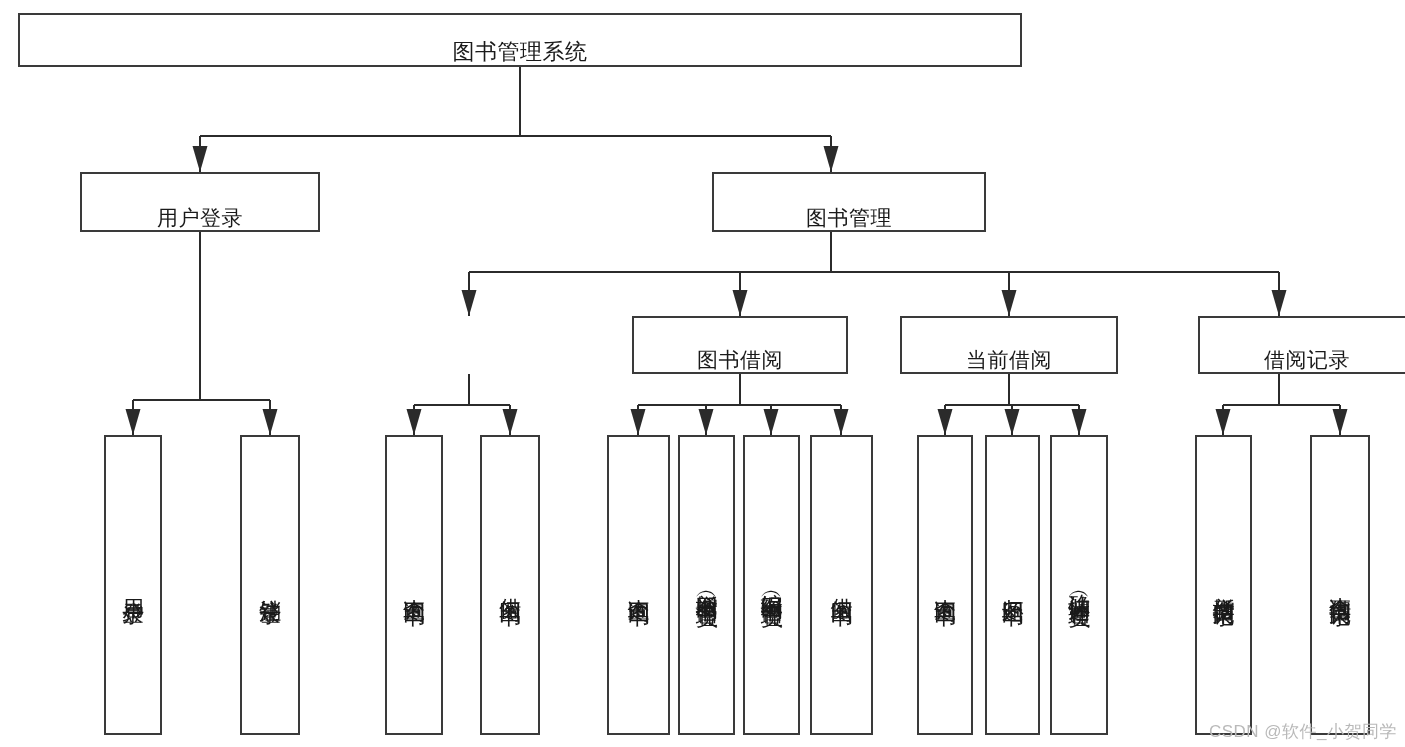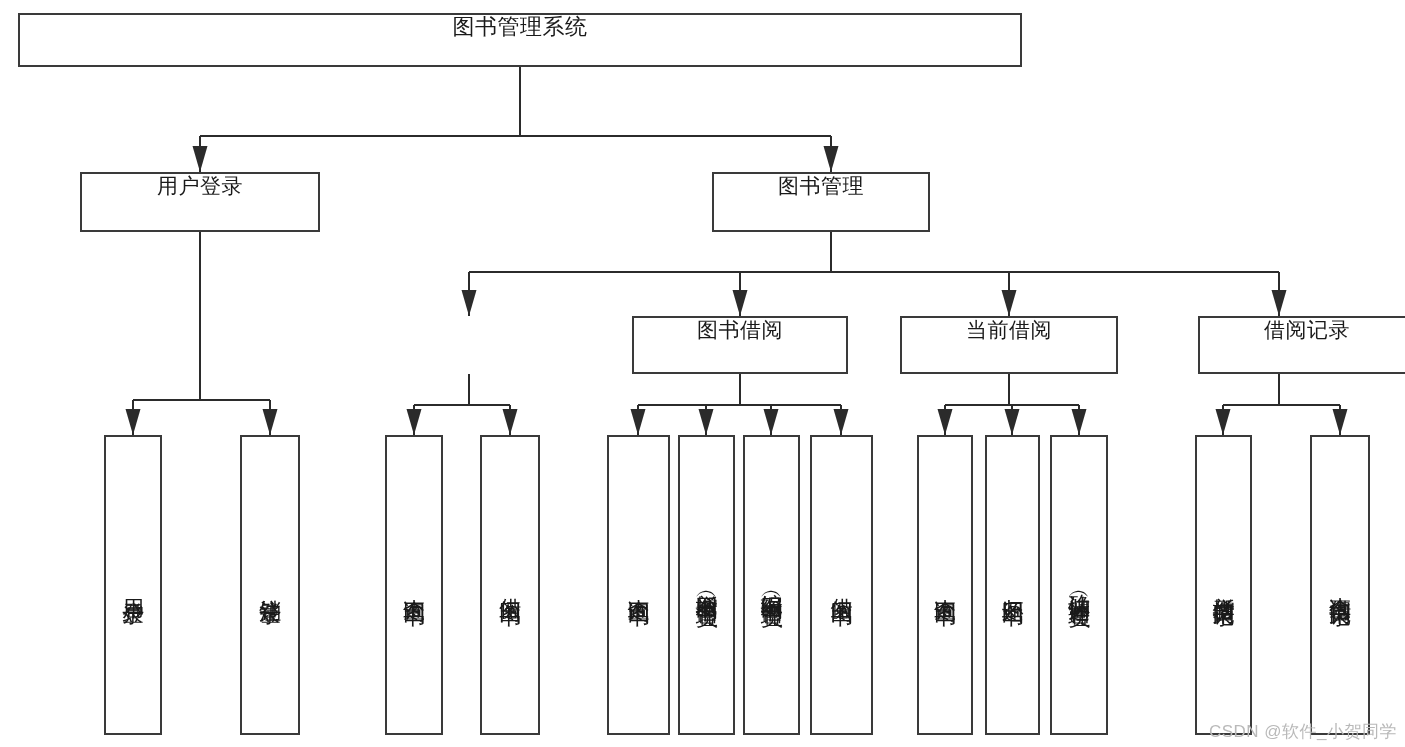--- a/index.html
+++ b/index.html
@@ -24,21 +24,21 @@
     top: 0;
     width: 1405px;
     height: 747px;
   }
   .node {
     position: absolute;
     box-sizing: border-box;
     border: 2px solid #3a3a3a;
     background: #ffffff;
     display: flex;
-    align-items: flex-start;
+    align-items: flex-end;
     justify-content: center;
     color: #1a1a1a;
     z-index: 2;
   }
   .node-label {
     display: block;
     text-align: center;
     line-height: 1.12;
     letter-spacing: 0.5px;
     white-space: nowrap;
@@ -137,21 +137,21 @@
     </svg>
 
   <div class="node root horiz" style="left:18px; top:13px; width:1004px; height:54px;">
     <span class="node-label">图书管理系统</span>
   </div>
 
   <div class="node horiz" style="left:80px; top:172px; width:240px; height:60px;">
     <span class="node-label">用户登录</span>
   </div>
 
-  <div class="node horiz" style="left:712px; top:172px; width:218px; height:60px;">
+  <div class="node horiz" style="left:712px; top:172px; width:274px; height:60px;">
     <span class="node-label">图书管理</span>
   </div>
 
 
   <div class="node horiz" style="left:900px; top:316px; width:218px; height:58px;">
     <span class="node-label">当前借阅</span>
   </div>
 
   <div class="node horiz" style="left:632px; top:316px; width:216px; height:58px;">
     <span class="node-label">图书借阅</span>

